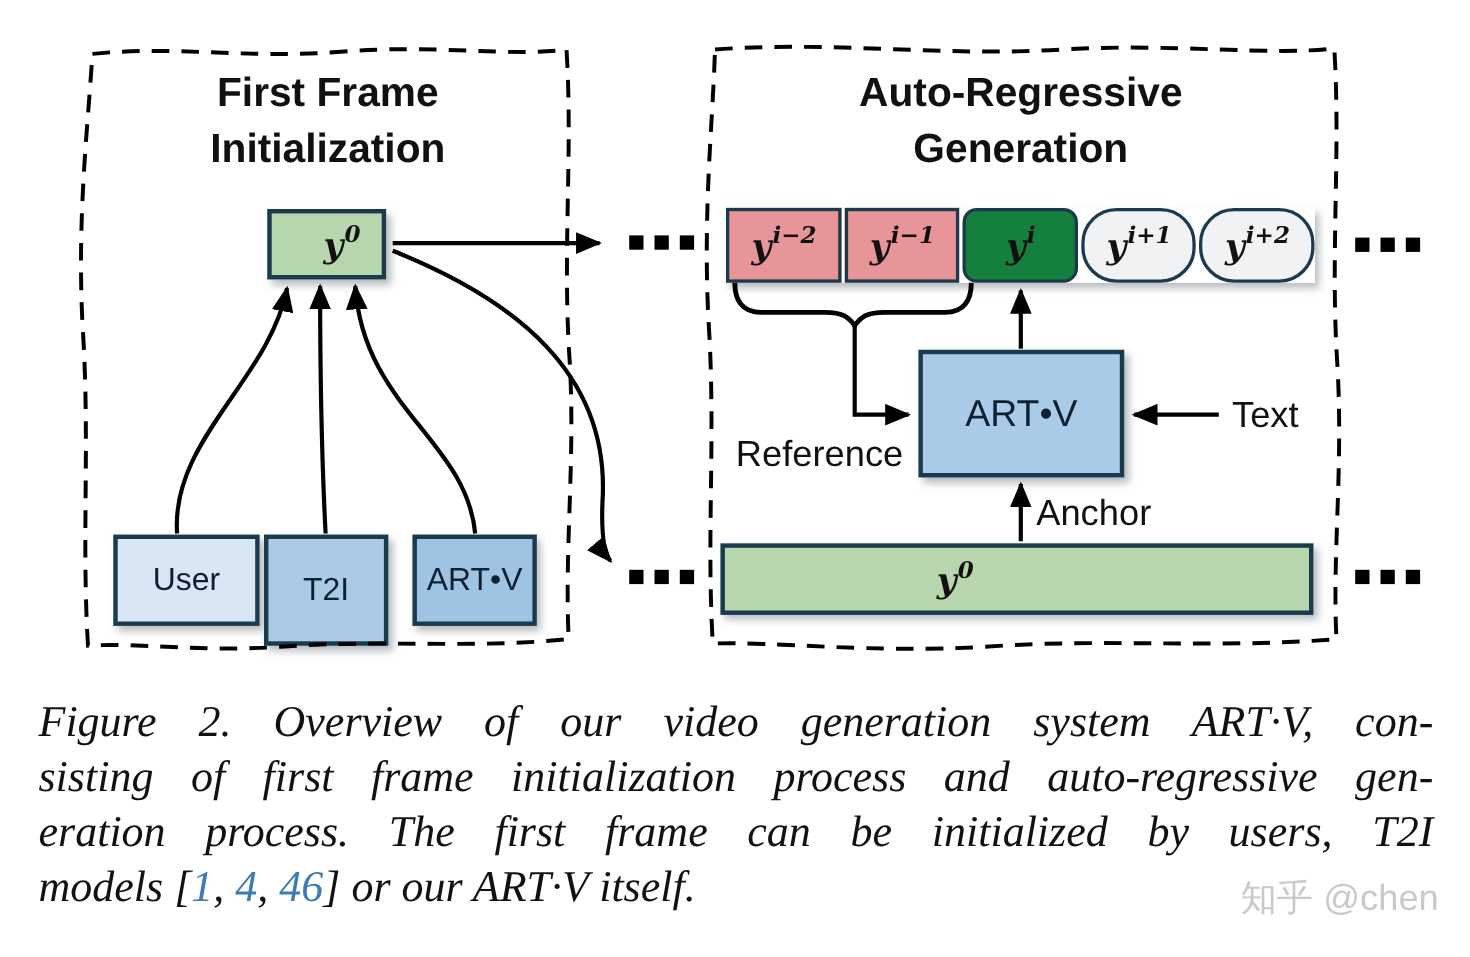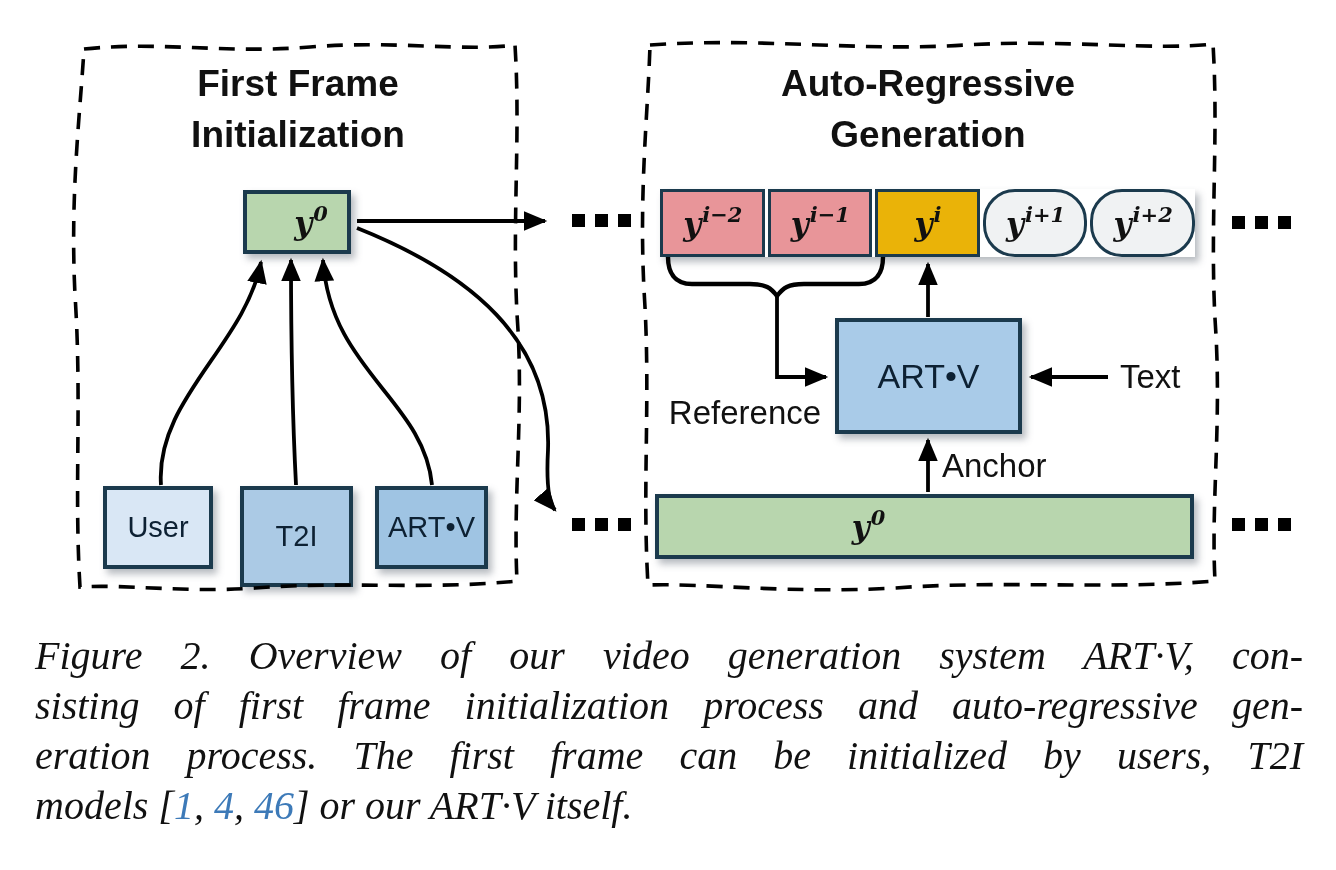--- a/index.html
+++ b/index.html
@@ -16,21 +16,21 @@
   .label-sans{font-size:29px;color:#0d2133;}
   .math{font-family:"DejaVu Serif",serif;font-size:31px;color:#111;white-space:nowrap;}
   .math .base{font-style:italic;font-weight:bold;}
   .math sup{font-size:21px;font-weight:600;font-style:italic;position:relative;top:-2px;left:1px;}
   
   #frames-row{position:absolute;left:660px;top:189px;width:535px;height:68px;display:flex;gap:3px;
               z-index:2;box-shadow:4px 5px 7px rgba(95,105,115,.45);}
   .cell{flex:1;box-sizing:border-box;border:3px solid #1b3a4d;display:flex;
         align-items:center;justify-content:center;}
   .cell.past{background:#e89599;}
-  .cell.cur{background:#eab308;}
+  .cell.cur{background:#15803d;border-radius:13px;}
   .cell.fut{background:#f0f2f3;border-radius:32px;}
   .flow-label{position:absolute;font-size:33px;color:#111;z-index:2;white-space:nowrap;}
   
   #caption{position:absolute;left:35px;top:631px;width:1268px;
            font-family:"Liberation Serif",serif;font-size:40px;line-height:50px;color:#111;z-index:2;font-style:italic;}
   .cap-line{text-align:justify;text-align-last:justify;}
   .cap-line.last{text-align:left;text-align-last:left;}
   .cite{color:#3d7ab8;text-decoration:none;cursor:pointer;}
   #watermark{position:absolute;left:1040px;top:794px;width:268px;text-align:right;
              font-size:33px;color:#c9c9c9;z-index:4;}
@@ -100,21 +100,21 @@
 
   <div class="panel-title" style="left:90px;top:58px;width:416px;">
     <div>First Frame</div>
     <div>Initialization</div>
   </div>
 
   <div class="node green" style="left:243px;top:190px;width:108px;height:64px;">
     <span class="math"><span class="base">y</span><sup>0</sup></span>
   </div>
 
-  <div class="node" style="left:103px;top:486px;width:110px;height:83px;background:#d9e7f5;">
+  <div class="node" style="left:103px;top:486px;width:133px;height:83px;background:#d9e7f5;">
     <span class="label-sans">User</span>
   </div>
   <div class="node" style="left:240px;top:486px;width:113px;height:101px;background:#abcae5;">
     <span class="label-sans">T2I</span>
   </div>
   <div class="node" style="left:375px;top:486px;width:113px;height:83px;background:#9fc4e3;">
     <span class="label-sans">ART•V</span>
   </div>
 
   <div class="panel-title" style="left:678px;top:58px;width:500px;">
@@ -152,14 +152,15 @@
     <span class="math"><span class="base">y</span><sup>0</sup></span>
   </div>
 
   <div id="caption">
     <div class="cap-line">Figure 2.  Overview of our video generation system ART·V, con-</div>
     <div class="cap-line">sisting of first frame initialization process and auto-regressive gen-</div>
     <div class="cap-line">eration process.  The first frame can be initialized by users, T2I</div>
     <div class="cap-line last"><span>models [</span><span class="cite">1</span><span>, </span><span class="cite">4</span><span>, </span><span class="cite">46</span><span>] or our ART·V itself.</span></div>
   </div>
 
+  <div id="watermark">知乎 @chen</div>
 
 </div>
 
 </body></html>

